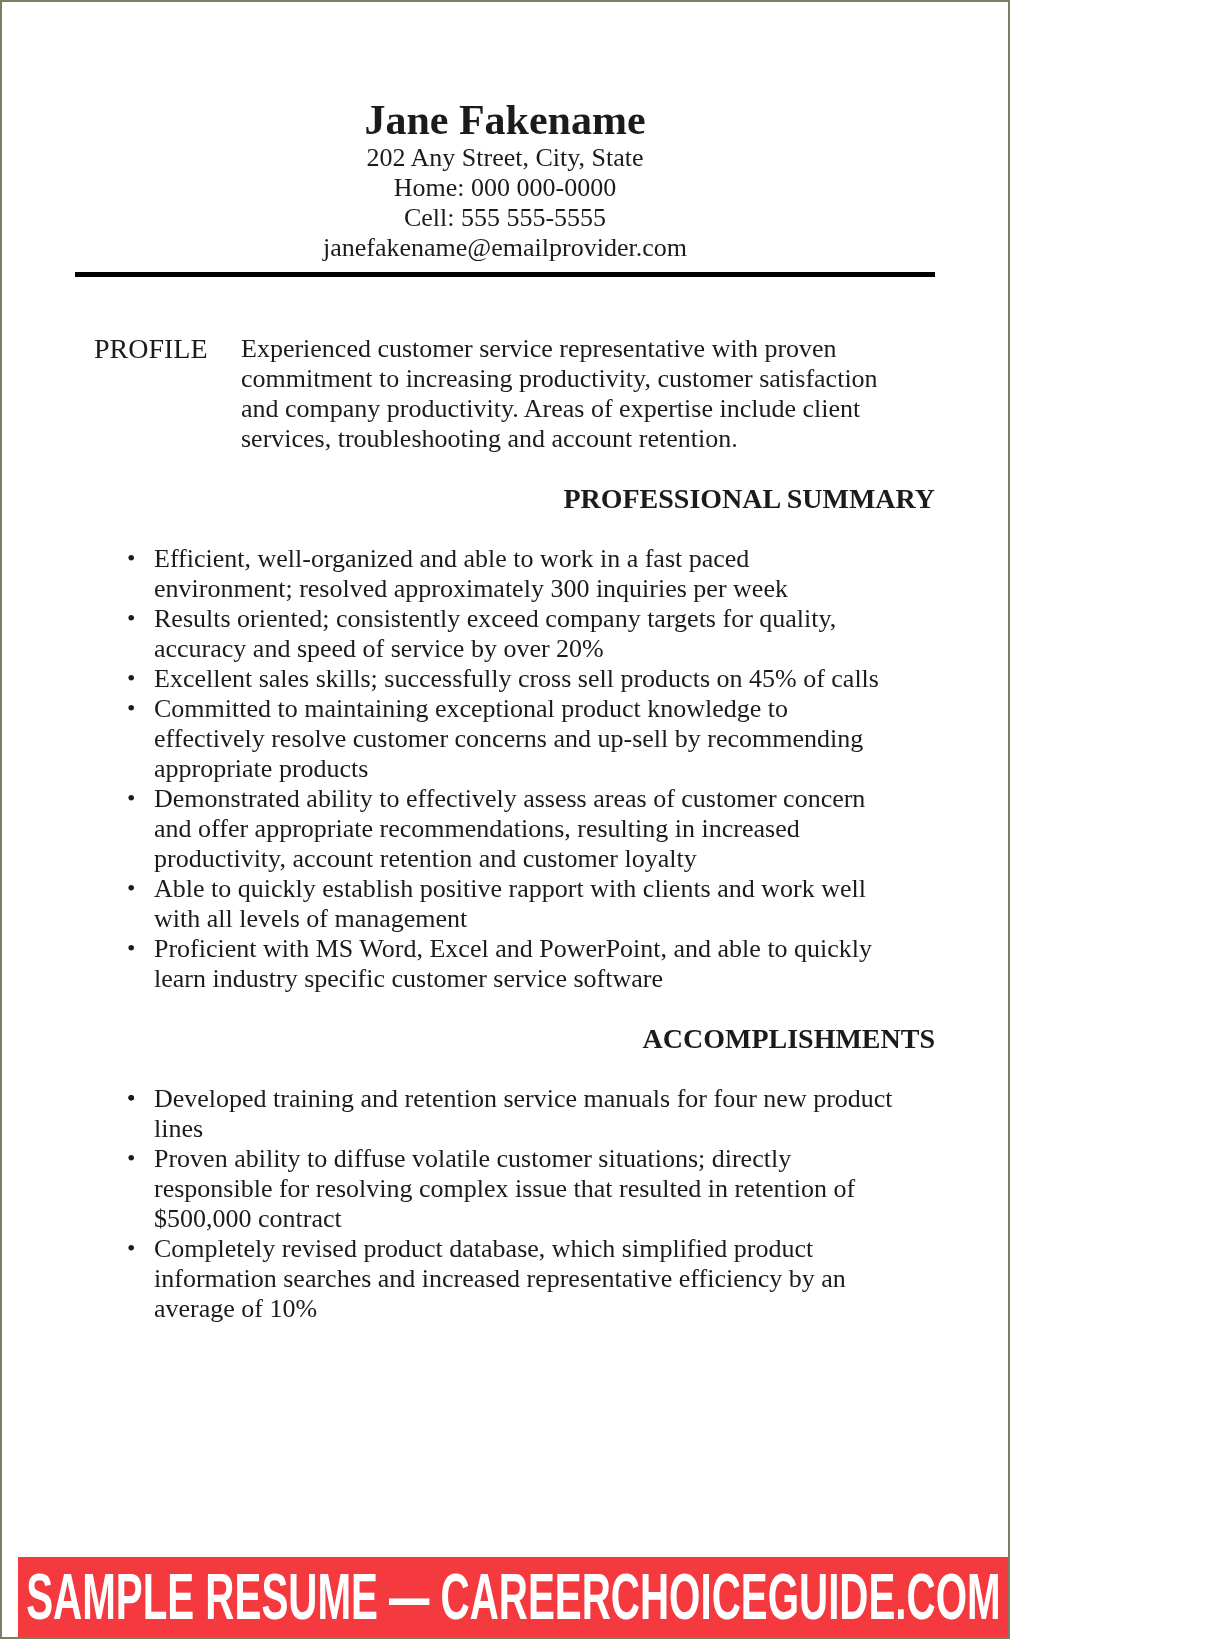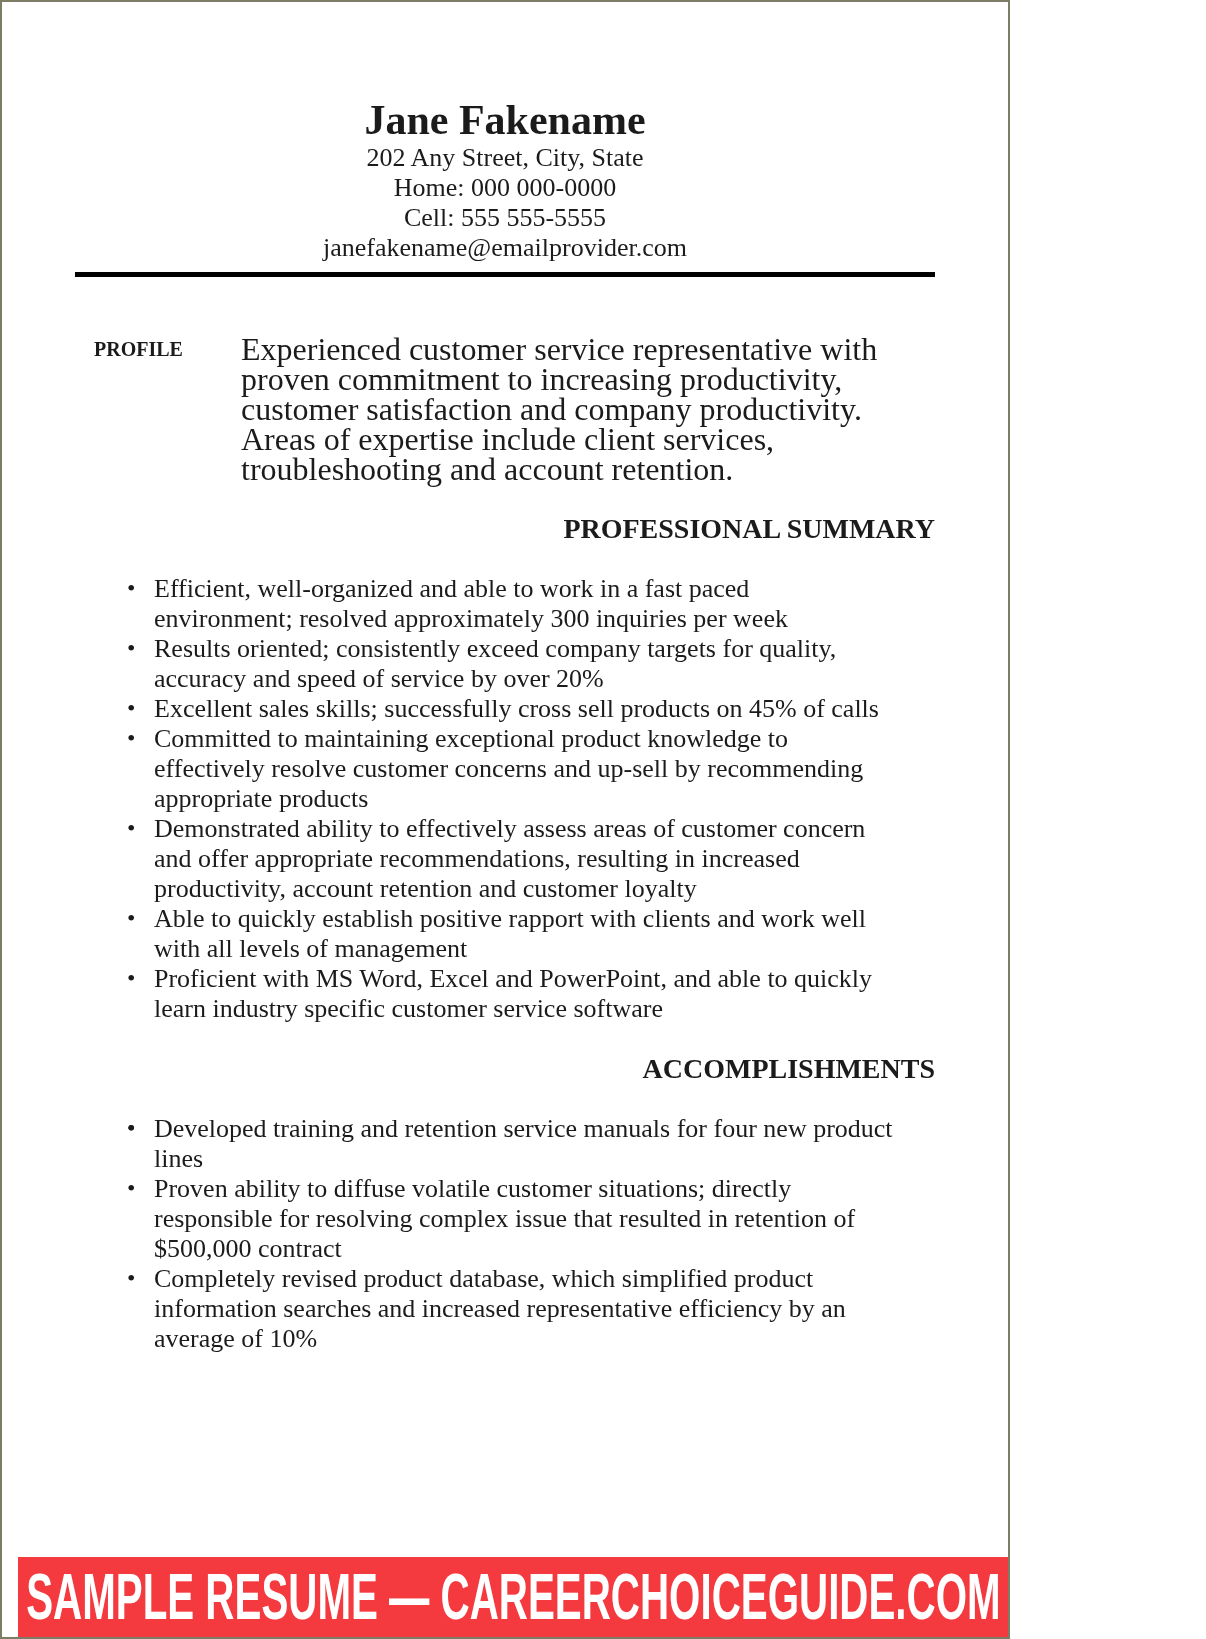--- a/index.html
+++ b/index.html
@@ -14,23 +14,23 @@
     overflow:hidden;
   }
   .content { padding:0 73px; }
   .header { padding-top:95px; text-align:center; }
   .name { font-size:42px; font-weight:bold; line-height:46px; }
   .contact-line { font-size:26px; line-height:30px; }
   .rule { height:5px; background:#000000; margin-top:9px; }
   .profile-row { display:flex; margin:57px 0 0 19px; }
   .profile-label {
     flex:none; width:147px;
-    font-size:20px; font-weight:bold; line-height:30px;
+    font-size:28px; font-weight:normal; line-height:30px;
   }
-  .profile-text { flex:1; font-size:32px; line-height:30px; padding-right:56px; }
+  .profile-text { flex:1; font-size:26px; line-height:30px; padding-right:56px; }
   .section-heading {
     margin:30px 0 0 19px;
     font-size:28px; font-weight:bold; line-height:30px;text-align:right;
   }
   ul.bullets { list-style:none; margin:30px 0 0 19px; padding:0; }
   ul.bullets li {
     position:relative;
     padding-left:60px; padding-right:42px;
     font-size:26px; line-height:30px;
   }

